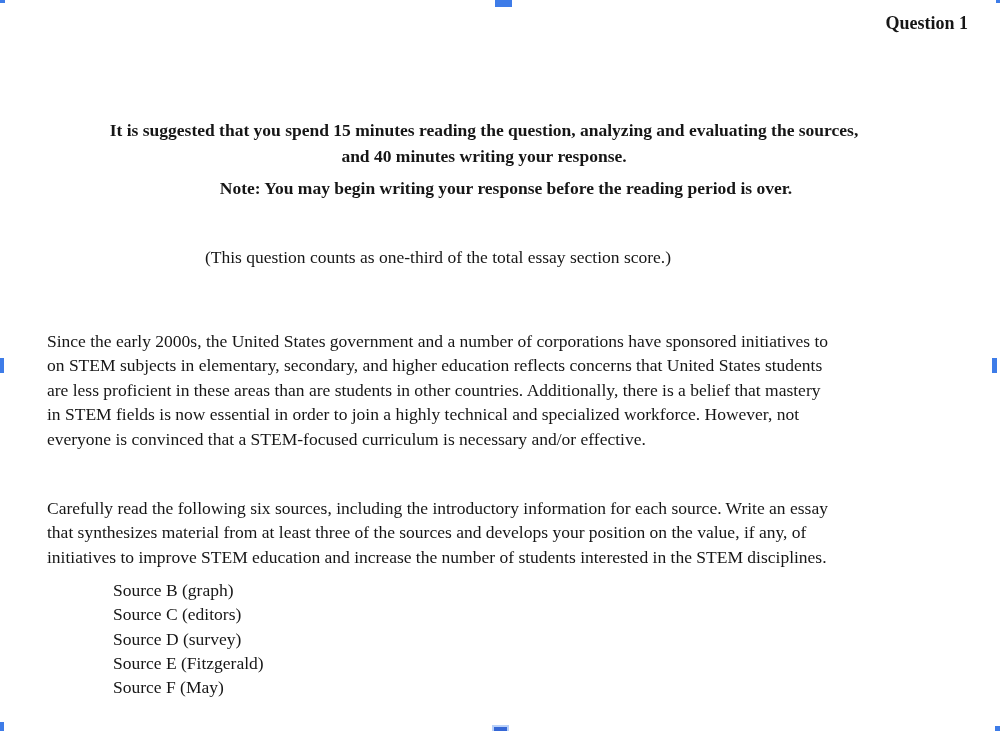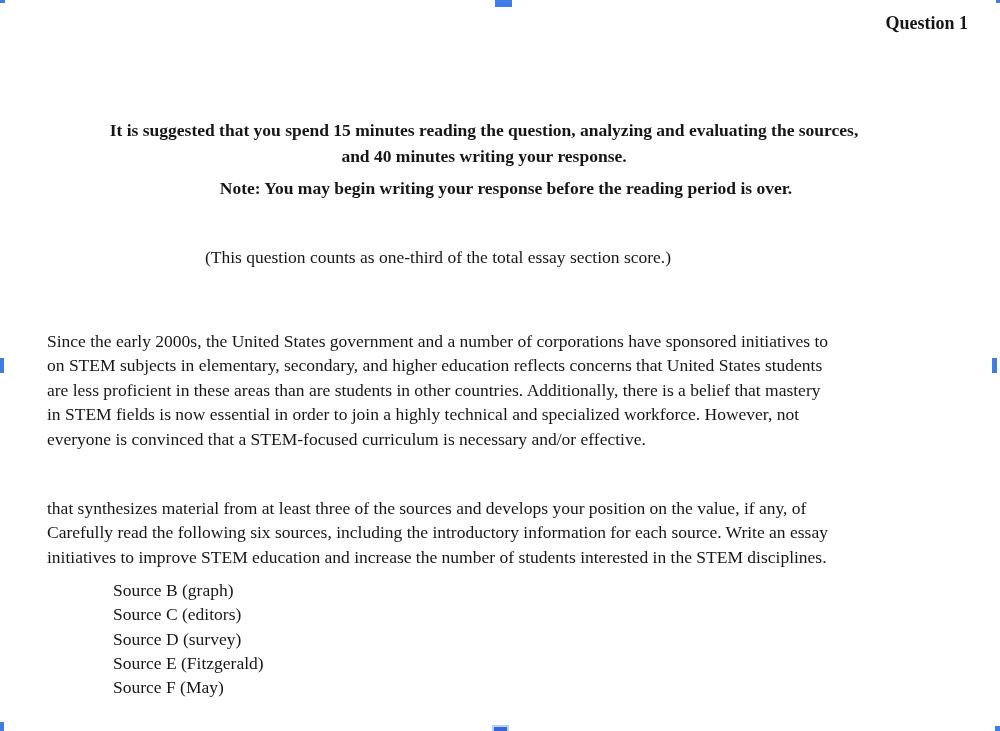--- a/index.html
+++ b/index.html
@@ -67,22 +67,22 @@
 
   <div class="para para-intro">
     <span class="pline">Since the early 2000s, the United States government and a number of corporations have sponsored initiatives to</span>
     <span class="pline">on STEM subjects in elementary, secondary, and higher education reflects concerns that United States students</span>
     <span class="pline">are less proficient in these areas than are students in other countries. Additionally, there is a belief that mastery</span>
     <span class="pline">in STEM fields is now essential in order to join a highly technical and specialized workforce. However, not</span>
     <span class="pline">everyone is convinced that a STEM-focused curriculum is necessary and/or effective.</span>
   </div>
 
   <div class="para para-task">
+    <span class="pline">Carefully read the following six sources, including the introductory information for each source. Write an essay</span>
     <span class="pline">that synthesizes material from at least three of the sources and develops your position on the value, if any, of</span>
-    <span class="pline">Carefully read the following six sources, including the introductory information for each source. Write an essay</span>
     <span class="pline">initiatives to improve STEM education and increase the number of students interested in the STEM disciplines.</span>
   </div>
 
   <div class="source-list">
     <span class="pline">Source B (graph)</span>
     <span class="pline">Source C (editors)</span>
     <span class="pline">Source D (survey)</span>
     <span class="pline">Source E (Fitzgerald)</span>
     <span class="pline">Source F (May)</span>
   </div>

